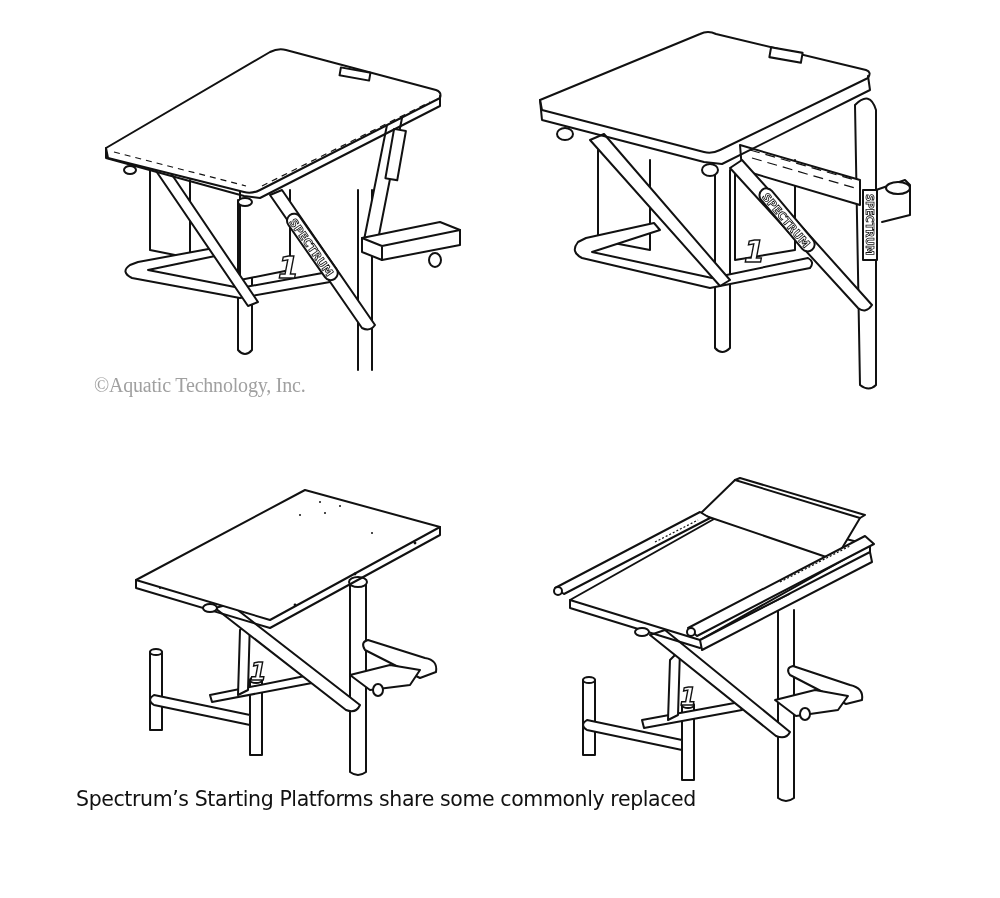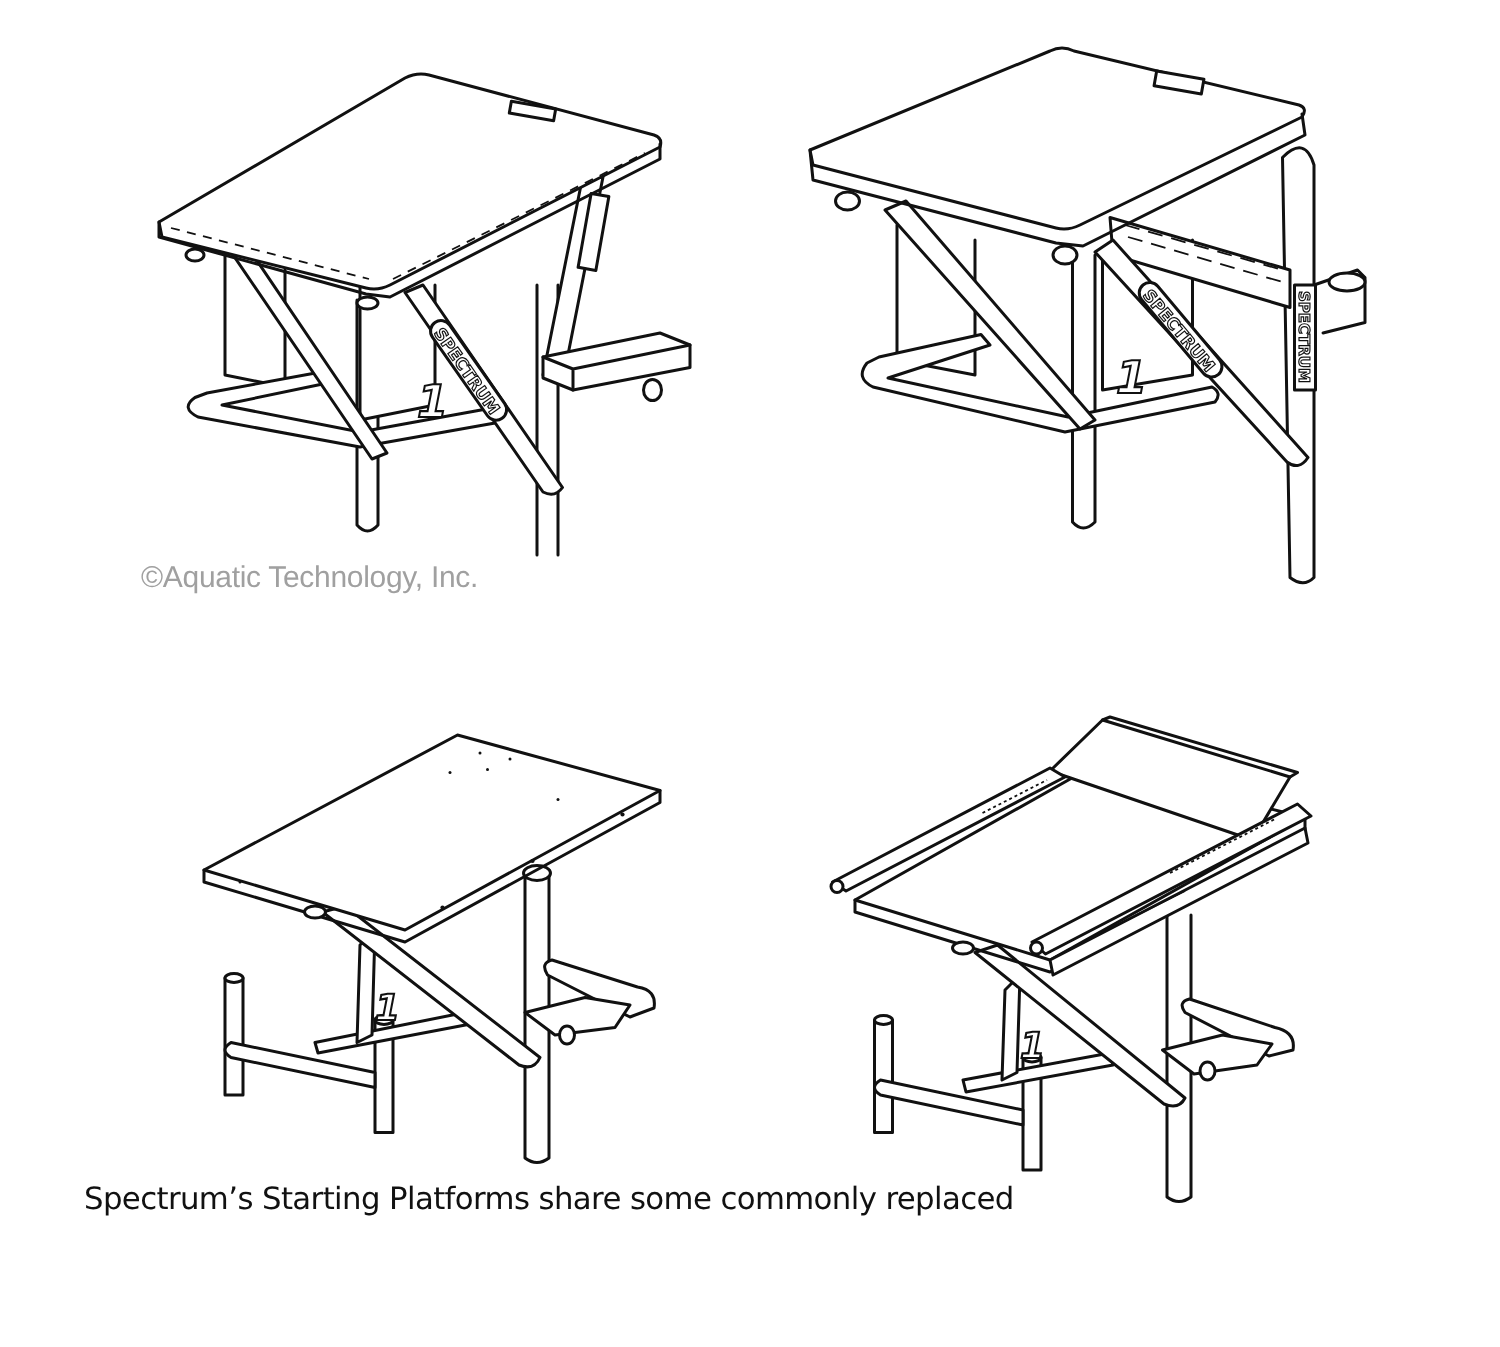--- a/index.html
+++ b/index.html
@@ -1,21 +1,21 @@
 <!DOCTYPE html>
 <html><head>
   <meta charset="utf-8">
   <style>
     html, body { margin: 0; padding: 0; background: #ffffff; }
     body { width: 1000px; height: 898px; position: relative; overflow: hidden; font-family: "DejaVu Sans", sans-serif; }
     .illus { position: absolute; }
     .illus svg { display: block; overflow: visible; }
-    .copyright { position: absolute; left: 94px; top: 374px; font-size: 20px; color: #a0a0a0; letter-spacing: -0.2px; font-family: Liberation Sans, sans-serif; }
+    .copyright { position: absolute; left: 94px; top: 374px; font-size: 20px; color: #a0a0a0; letter-spacing: -0.2px; font-family: Liberation Serif, serif; }
     .caption { position: absolute; left: 56px; top: 786px; width: 660px; font-size: 20.5px; line-height: 27px; color: #111; font-family: "DejaVu Sans", sans-serif; letter-spacing: -0.4px; }
-    .caption p { margin: 0; }
+    .caption p { margin: 0; text-align: center; }
     svg .ln { fill: none; stroke: #111; stroke-width: 2; stroke-linejoin: round; stroke-linecap: round; }
     svg .lnw { fill: #fff; stroke: #111; stroke-width: 2; stroke-linejoin: round; stroke-linecap: round; }
     svg .thin { fill: none; stroke: #111; stroke-width: 1.2; }
     svg .lbl { font-family: "DejaVu Sans", sans-serif; font-weight: bold; fill: #fff; stroke: #111; stroke-width: 0.8; }
     svg .num { font-family: "DejaVu Sans", sans-serif; font-style: italic; font-weight: bold; fill: #fff; stroke: #111; stroke-width: 1.4; }
   </style>
 </head>
 <body>
 
 <div class="illus" style="left:90px; top:40px;">

